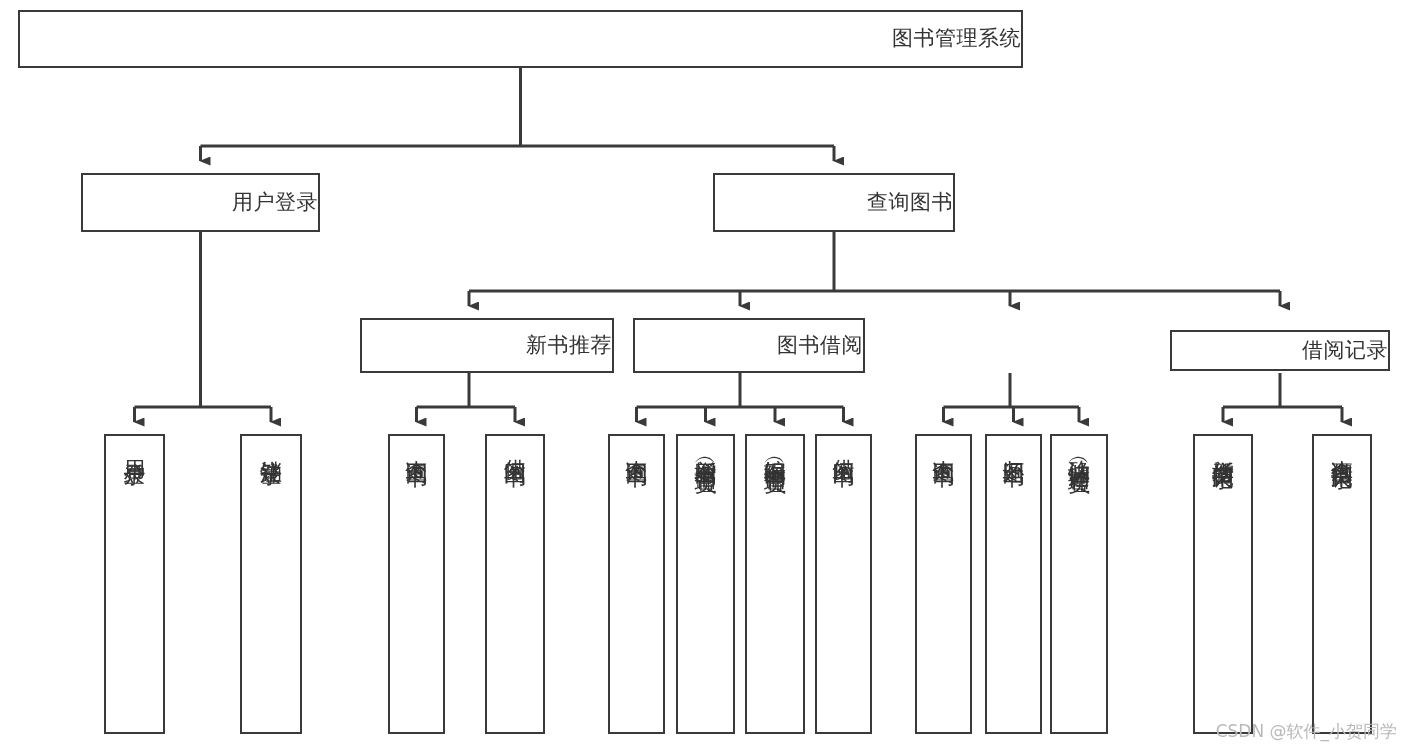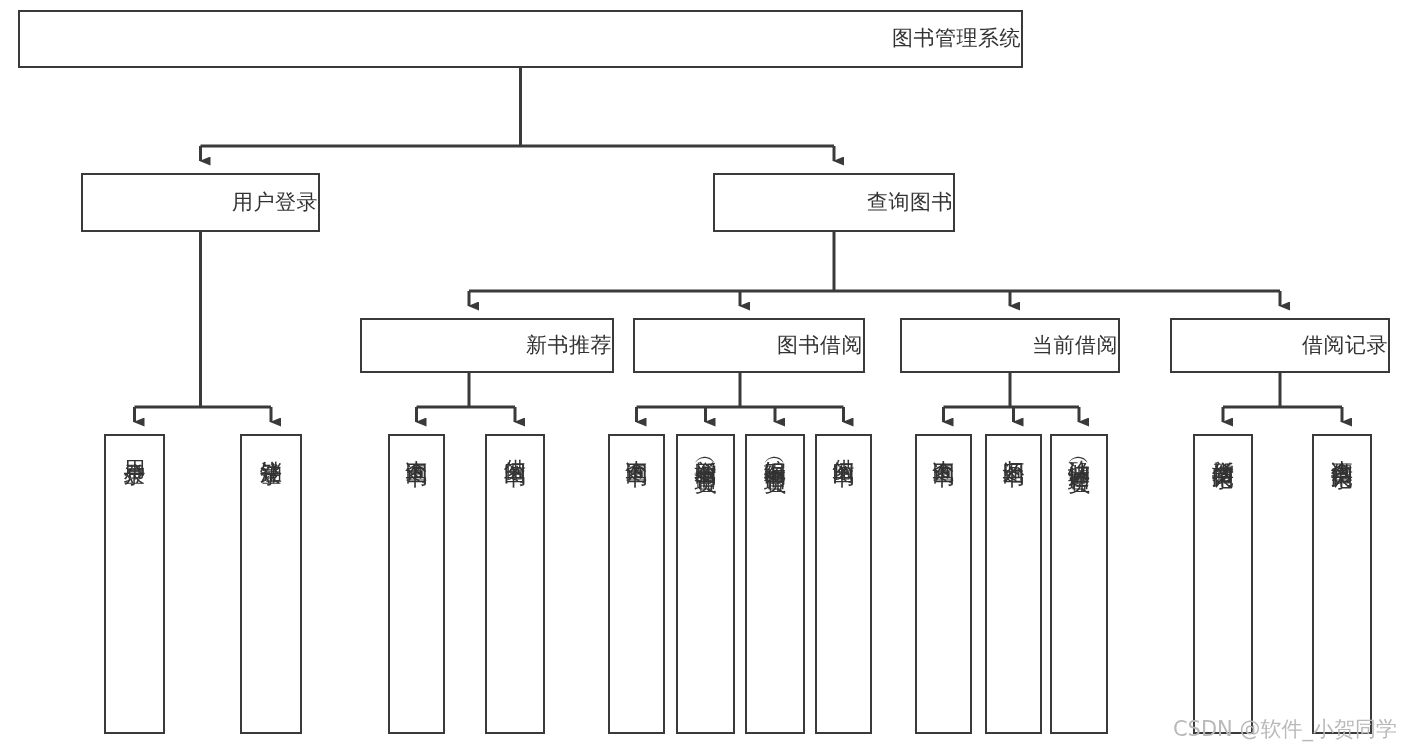--- a/index.html
+++ b/index.html
@@ -51,21 +51,21 @@
     text-orientation:upright;
     font-size:22px;
     letter-spacing:2px;
     line-height:1;
     white-space:nowrap;
   }
   .watermark{
     position:absolute;
     right:8px;
     bottom:4px;
-    font-size:21px;
+    font-size:17px;
     color:#b9b9b9;
     white-space:nowrap;
     user-select:none;
   }
 </style>
 </head>
 <body>
 
 <div id="canvas">
 
@@ -115,24 +115,21 @@
   <div class="node horizontal" style="left: 713px; top: 173px; width: 242px; height: 59px;">
     <span class="node-label">查询图书</span>
   </div>
 
   <div class="node horizontal" style="left: 360px; top: 318px; width: 254px; height: 55px;">
     <span class="node-label">新书推荐</span>
   </div>
   <div class="node horizontal" style="left: 633px; top: 318px; width: 232px; height: 55px;">
     <span class="node-label">图书借阅</span>
   </div>
-  <div class="node horizontal" style="left: 900px; top: 318px; width: 220px; height: 55px;">
-    <span class="node-label">当前借阅</span>
-  </div>
-  <div class="node horizontal" style="left: 1170px; top: 318px; width: 220px; height: 55px;">
+  <div class="node horizontal" style="left: 1170px; top: 330px; width: 220px; height: 41px;">
     <span class="node-label">借阅记录</span>
   </div>
 
   <div class="node vertical" style="left: 104px; top: 434px; width: 61px; height: 300px;">
     <span class="node-label">用户登录</span>
   </div>
   <div class="node vertical" style="left: 240px; top: 434px; width: 62px; height: 300px;">
     <span class="node-label">注销登录</span>
   </div>
   <div class="node vertical" style="left: 388px; top: 434px; width: 57px; height: 300px;">

